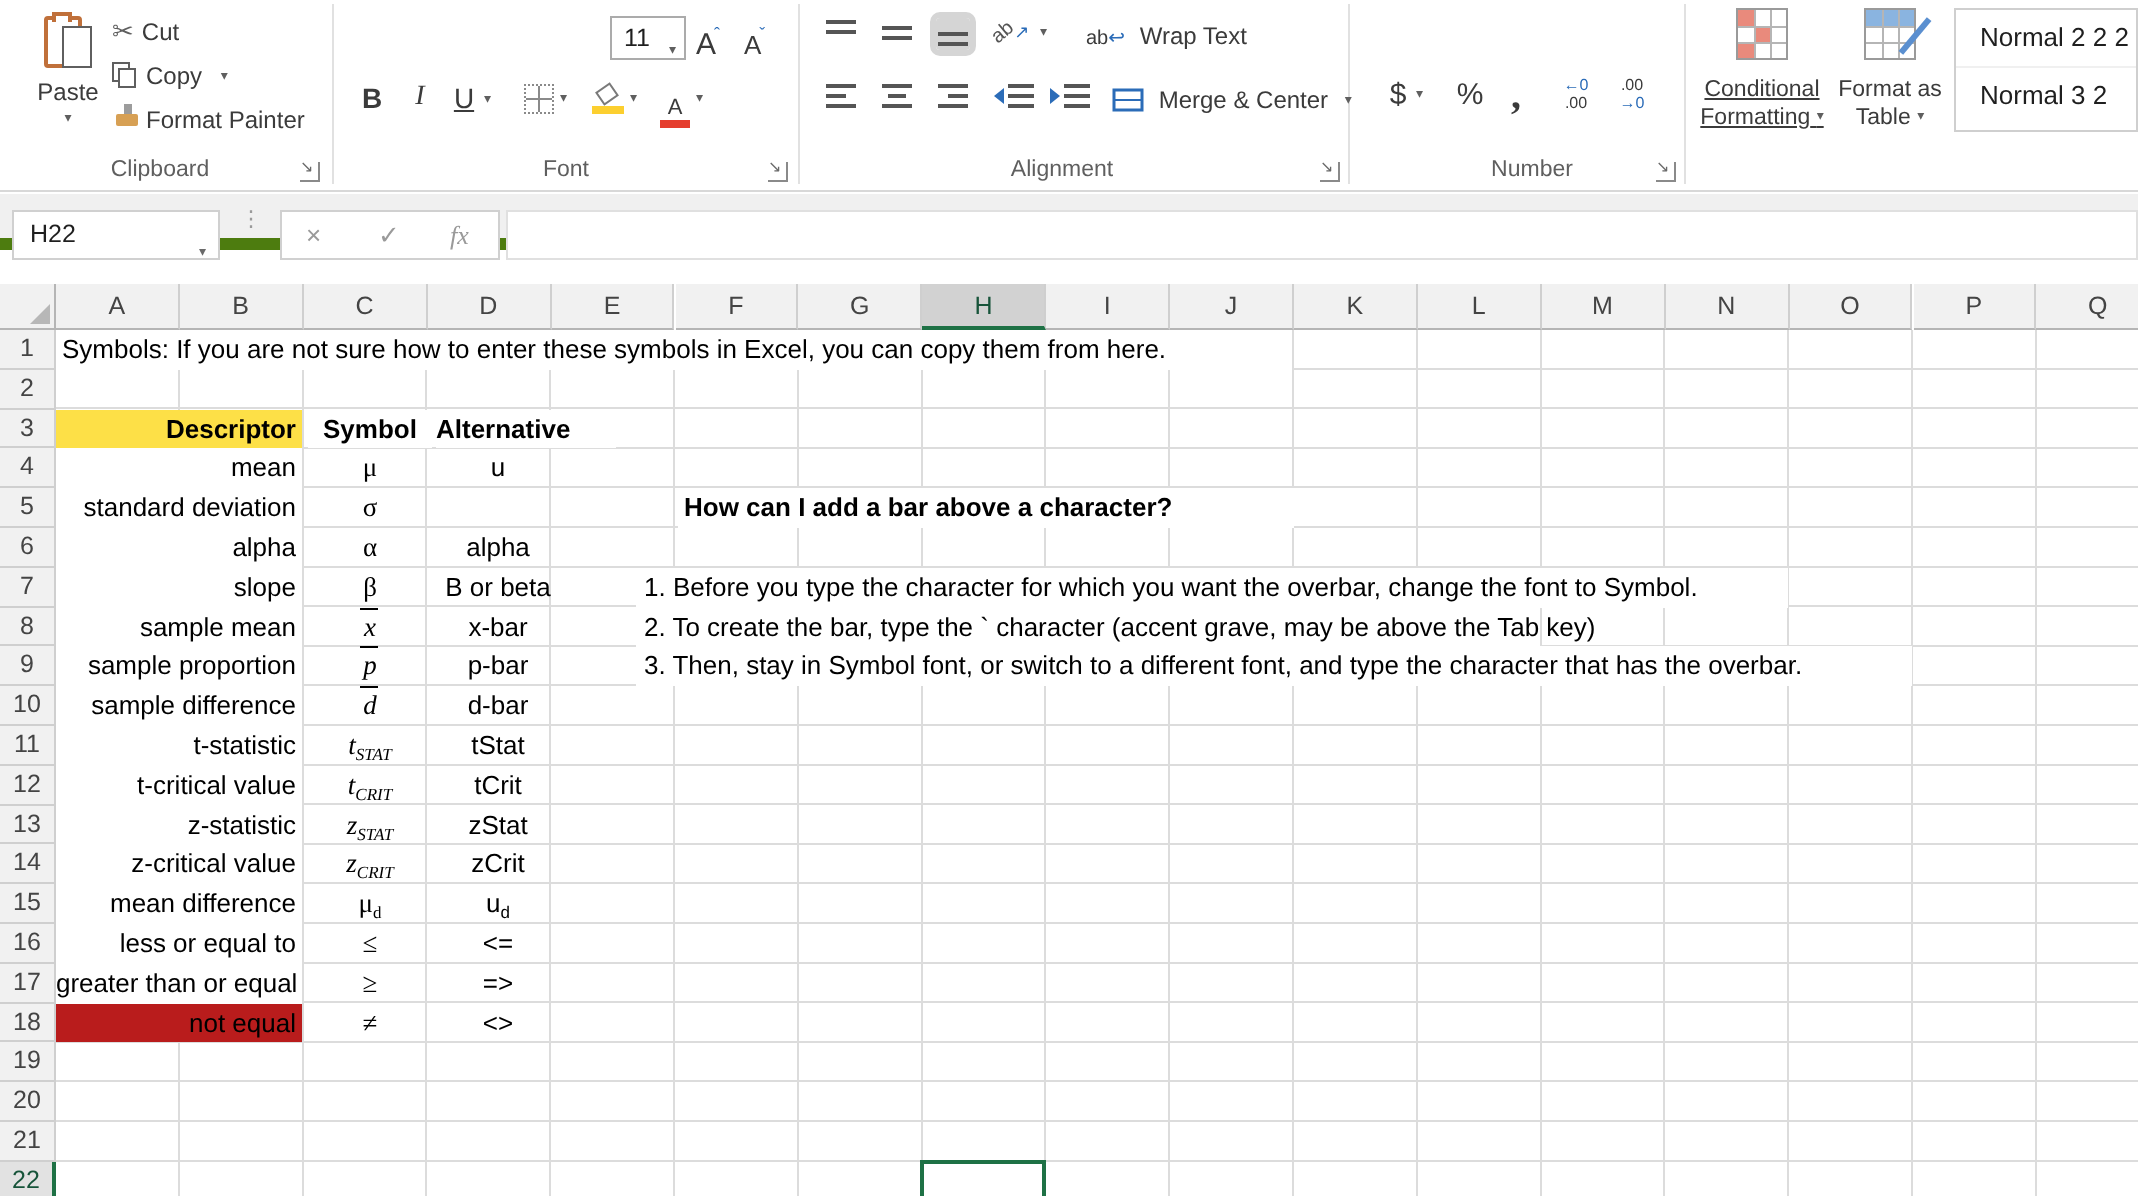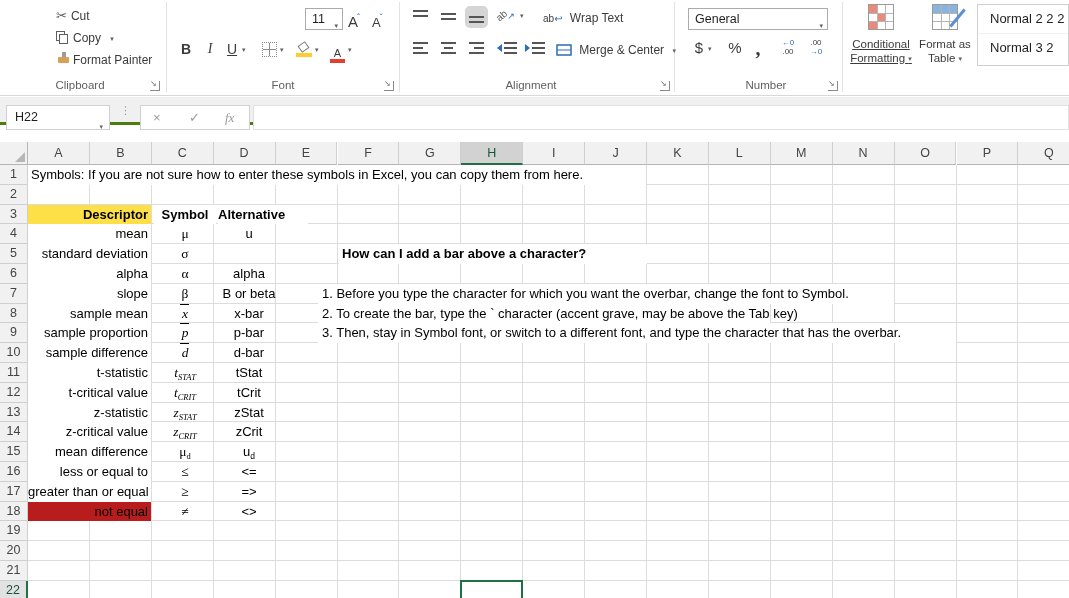--- a/index.html
+++ b/index.html
@@ -73,21 +73,21 @@
      linear-gradient(#b5b5b5,#b5b5b5) 8px 0/1px 100% no-repeat,
      linear-gradient(#b5b5b5,#b5b5b5) 16px 0/1px 100% no-repeat,
      linear-gradient(#b5b5b5,#b5b5b5) 0 8px/100% 1px no-repeat,
      linear-gradient(#b5b5b5,#b5b5b5) 0 16px/100% 1px no-repeat;}
   .fat-icon .top{position:absolute;left:0;top:0;width:100%;height:8px;background:#8ab4e0;}
   .fat-icon .brush{position:absolute;right:-2px;top:2px;width:3px;height:22px;background:#5a8fd0;transform:rotate(40deg);}
   #style-gallery { position:absolute; left:977px; top:4px; width:92px; height:62px; background:#fff; border:1px solid #cfcfcf; overflow:hidden; }
   .gallery-item { height:28px; line-height:28px; padding-left:12px; font-size:13px; color:#1f1f1f; white-space:nowrap; cursor:pointer; }
 
   
-  #formula-strip { position:absolute; left:0; top:97px; width:1069px; height:28px; background:#f0f0f0; border-bottom:3px solid #4d7c0f; }
+  #formula-strip { position:absolute; left:0; top:97px; width:1069px; height:28px; background:#f0f0f0; border-bottom:6px solid #4d7c0f; }
   #name-box { position:absolute; left:6px; top:8px; width:104px; height:25px; background:#fff; border:1px solid #d0d0d0; line-height:23px; padding-left:8px; font-size:12.5px; color:#1f1f1f; }
   #name-box .nbchev { position:absolute; right:6px; top:9px; font-size:7px; color:#6a6a6a; }
   #fb-dots { position:absolute; left:120px; top:10px; color:#9a9a9a; font-size:11px; letter-spacing:0; line-height:7px; }
   #fx-box { position:absolute; left:140px; top:8px; width:110px; height:25px; background:#fff; border:1px solid #d0d0d0; }
   #fx-box .fbtn2 { position:absolute; top:0; height:23px; line-height:23px; color:#9a9a9a; font-size:13px; cursor:pointer; }
   #formula-input { position:absolute; left:253px; top:8px; width:816px; height:25px; background:#fff; border:1px solid #e0e0e0; }
   .fx-label { font-family:"Liberation Serif", serif; font-style:italic; color:#6a6a6a; }
 
   
   #grid { position:absolute; left:0; top:142px; width:1069px; height:456px; background:#fff; }
@@ -115,20 +115,25 @@
 <body>
 
 <div id="app">
 
   <div id="ribbon">
     <div class="ribbon-sep" style="left:166px"></div>
     <div class="ribbon-sep" style="left:399px"></div>
     <div class="ribbon-sep" style="left:674px"></div>
     <div class="ribbon-sep" style="left:842px"></div>
 
+    <div id="paste-btn" class="ribbon-btn">
+      <span class="clipboard-icon"><i class="board"></i><i class="clip"></i><i class="paper"></i></span>
+      <div style="font-size:12px;color:#3b3b3b;">Paste</div>
+      <div class="chev" style="margin-top:2px">▾</div>
+    </div>
     <div class="small-row ribbon-btn" style="top:6px">
       <span class="scissors">✂</span><span>Cut</span>
     </div>
     <div class="small-row ribbon-btn" style="top:28px">
       <span class="copy-icon"><i></i><i></i></span><span>Copy</span>
       <span class="chev" style="margin-left:6px">▾</span>
     </div>
     <div class="small-row ribbon-btn" style="top:50px">
       <span class="fp-icon"><i class="handle"></i><i class="head"></i></span><span>Format Painter</span>
     </div>
@@ -224,24 +229,20 @@
           <line x1="1" y1="6" x2="15" y2="6" stroke="#2b6cb8"></line>
         </svg>
       <span style="margin-left:4px">Merge &amp; Center</span>
       <span class="chev" style="margin-left:5px">▾</span>
     </div>
     <div class="group-label" style="left:481px;width:100px">Alignment</div>
     <div class="launcher" style="left:660px">
         <span>↘</span>
       </div>
 
-    <div class="combo" style="left:688px; top:8px; width:140px;">
-      <span>General</span>
-      <span class="cchev">▾</span>
-    </div>
     <div class="num-sym ribbon-btn" style="left:692px; width:14px;">$</div>
     <div class="num-sym" style="left:708px;"><span class="chev">▾</span></div>
     <div class="num-sym ribbon-btn" style="left:726px; width:18px;">%</div>
     <div class="num-sym ribbon-btn" style="left:752px; width:12px; font-size:20px; font-weight:bold; font-family:'Liberation Serif',serif;">,</div>
     <div class="dec-icon ribbon-btn" style="left:776px;">
       <div><span class="blue">←0</span></div>
         <div>.00</div>
     </div>
     <div class="dec-icon ribbon-btn" style="left:804px;">
       <div>.00</div>

